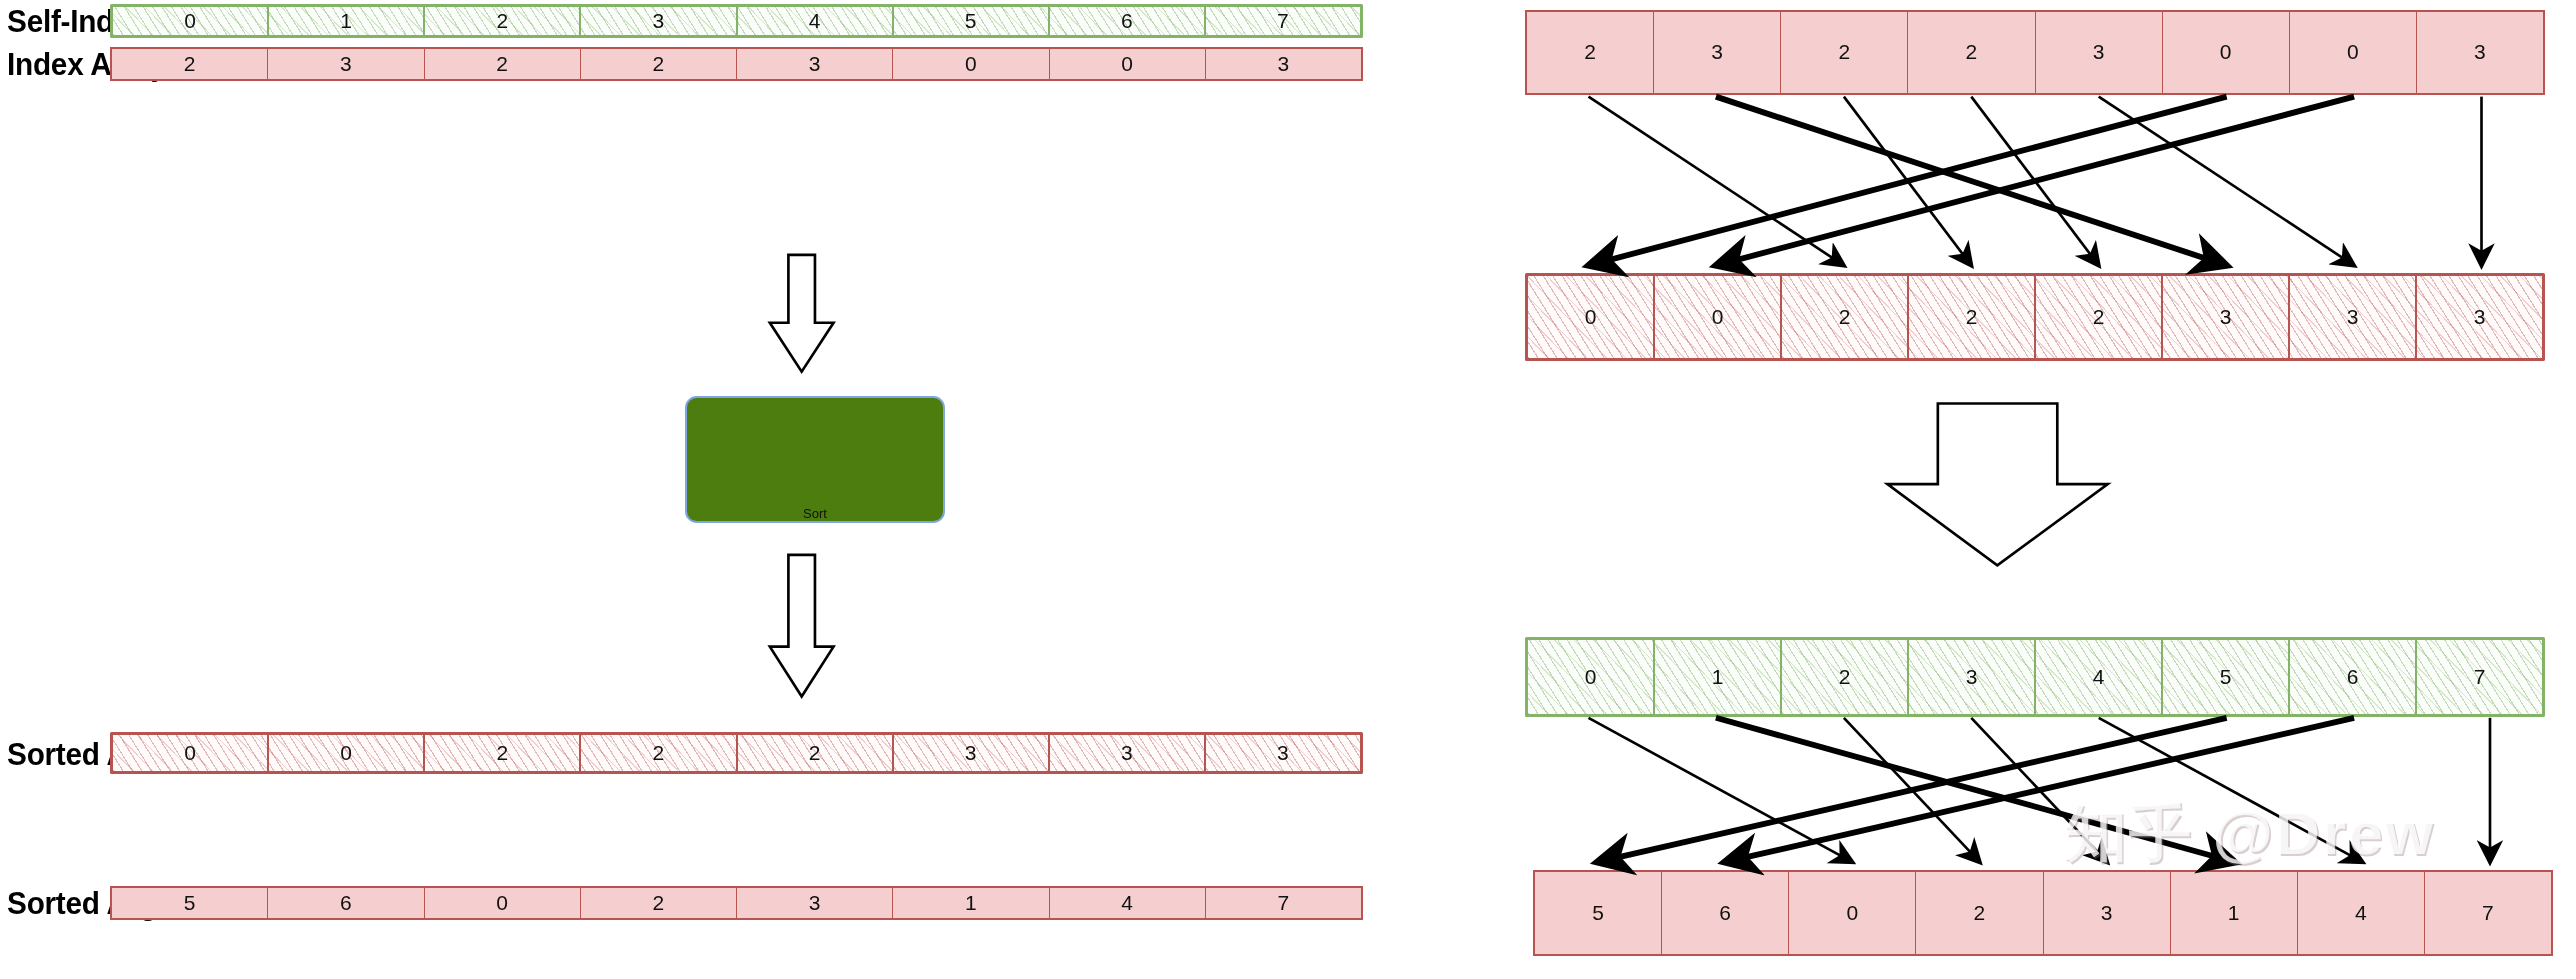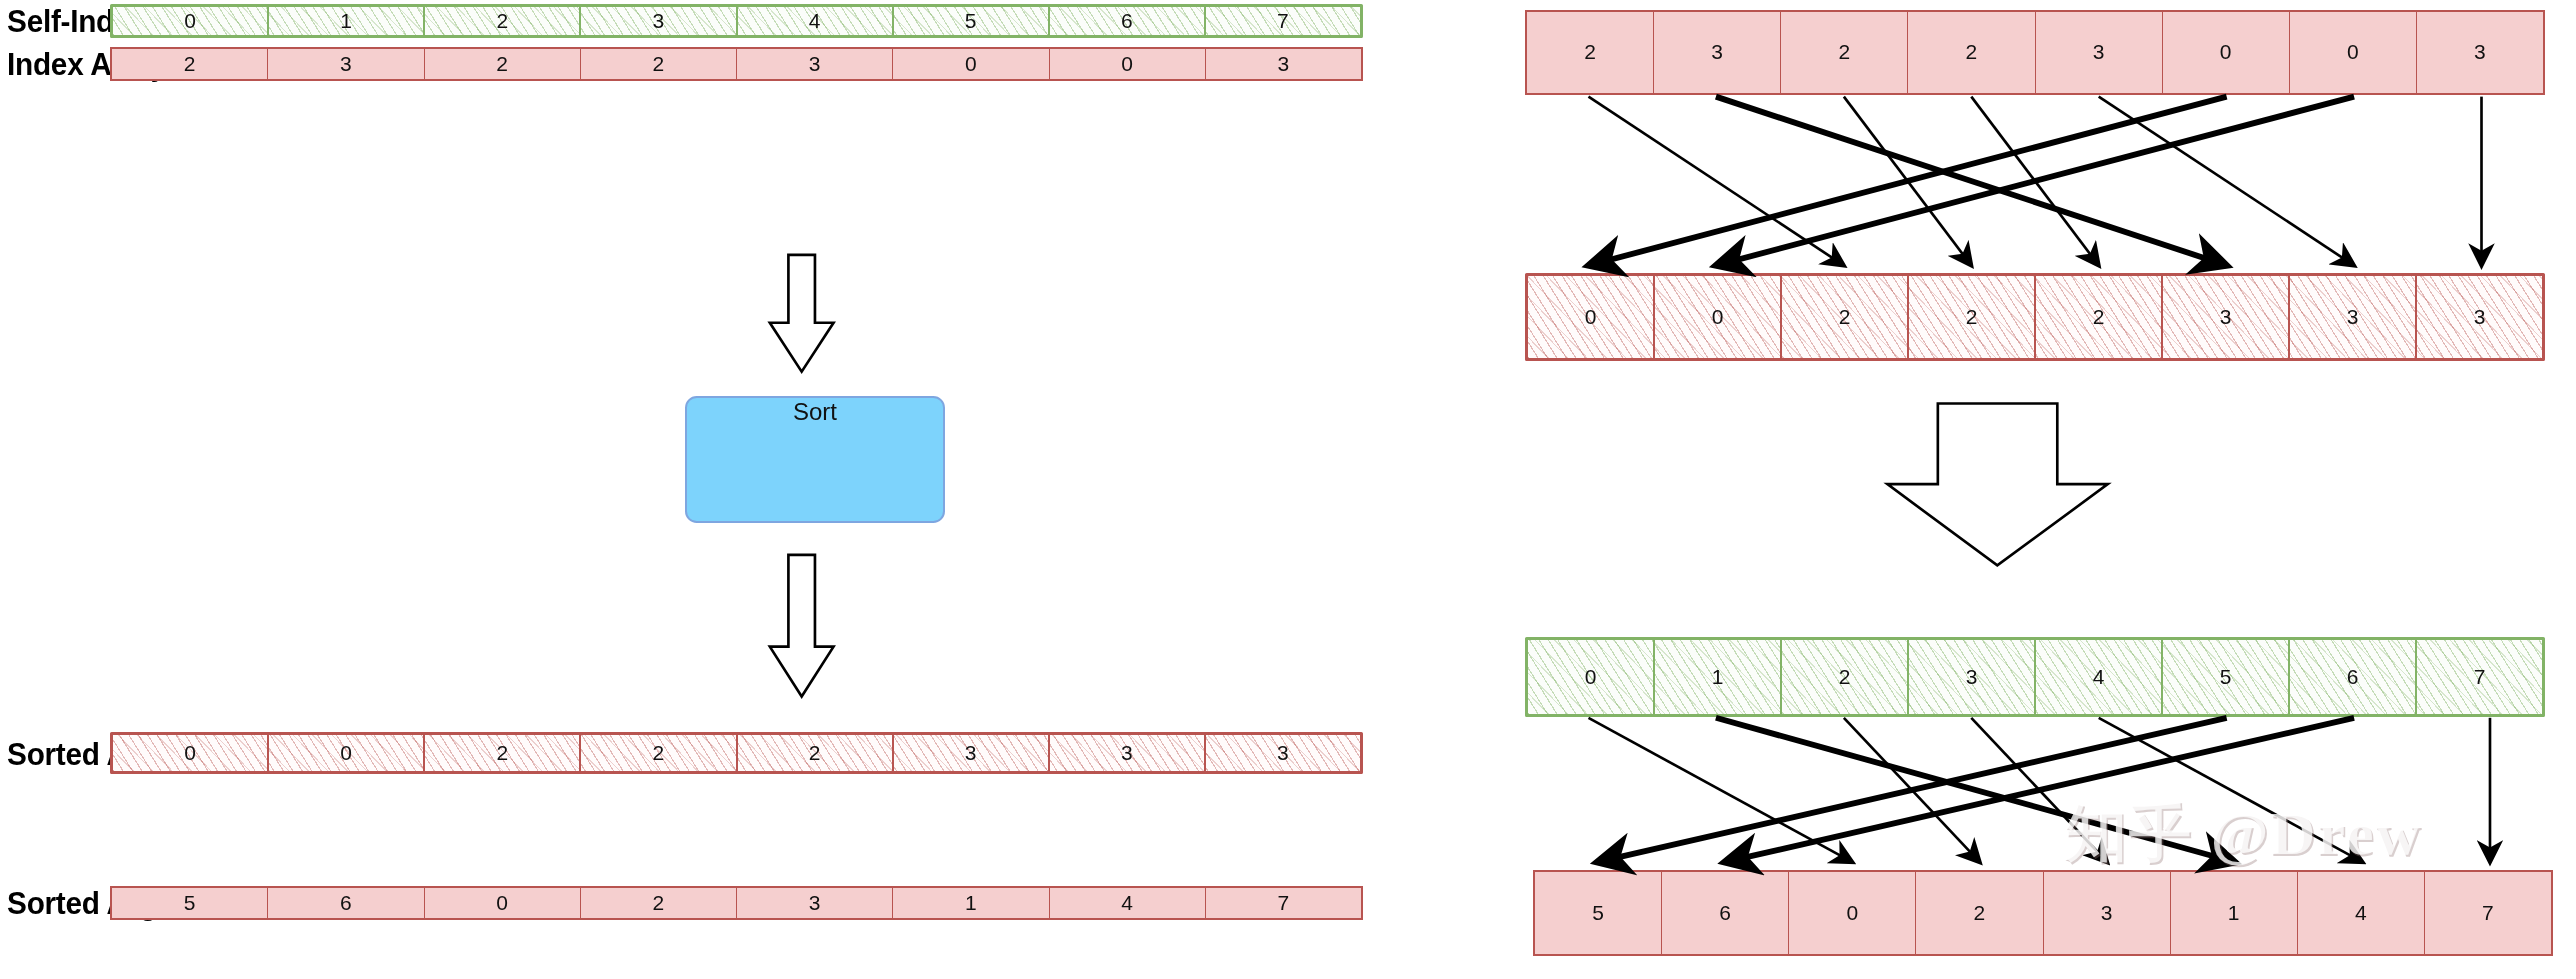--- a/index.html
+++ b/index.html
@@ -87,25 +87,25 @@
         rgba(255,255,255,0) 14px),
       #fffbfb;
     border-radius:1.6px;
   }
   .style-red .cell{border-right:2.1px solid #b85450;}
   .style-red .cell:last-child{border-right:none;}
 
   
   .proc-box{
     position:absolute;
-    background:#7dd3fc;
+    background:#4d7c0f;
     border:2.1px solid #7ea6e0;
     border-radius:11.7px;
-    display:flex;align-items:flex-start;justify-content:center;
-    font-size:24px;color:#111;
+    display:flex;align-items:flex-end;justify-content:center;
+    font-size:13px;color:#111;
     box-sizing:border-box;
   }
 
   
   #arrows{position:absolute;left:0;top:0;width:2576px;height:979px;pointer-events:none;z-index:6;}
 
   
   .watermark{
     position:absolute;
     z-index:7;
@@ -344,21 +344,21 @@
         <span>1</span>
       </div>
     <div class="cell">
         <span>4</span>
       </div>
     <div class="cell">
         <span>7</span>
       </div>
   </div>
 
-  <div class="watermark" style="left:2065px;top:791px;font-family:Liberation Serif, serif;">知乎 @Drew</div>
+  <div class="watermark" style="left:2065px;top:791px;">知乎 @Drew</div>
 
   <svg id="arrows" viewBox="0 0 4852 1844" preserveAspectRatio="none" xmlns="http://www.w3.org/2000/svg">
     <defs>
       <marker id="ah" viewBox="0 0 12 12" refX="10" refY="6" markerWidth="7.5" markerHeight="7.5" orient="auto-start-reverse">
         <path d="M0,0 L12,6 L0,12 L3.4,6 Z" fill="#000"></path>
       </marker>
       <marker id="ahThin" viewBox="0 0 12 12" refX="10" refY="6" markerWidth="10" markerHeight="10" orient="auto-start-reverse">
         <path d="M0,0 L12,6 L0,12 L3.4,6 Z" fill="#000"></path>
       </marker>
     </defs>

